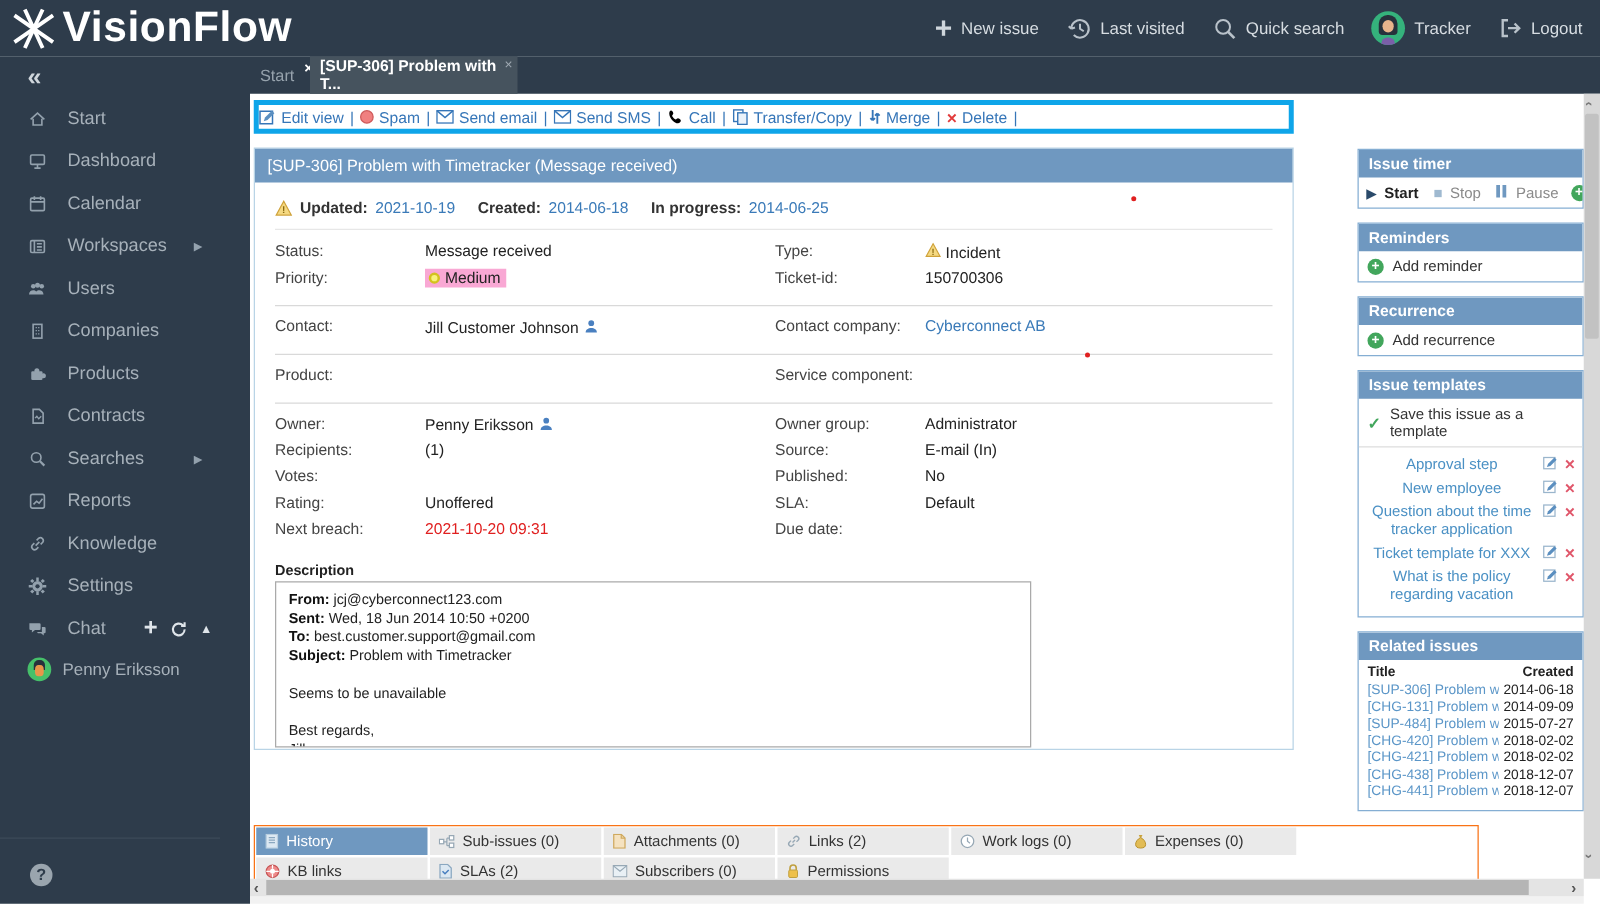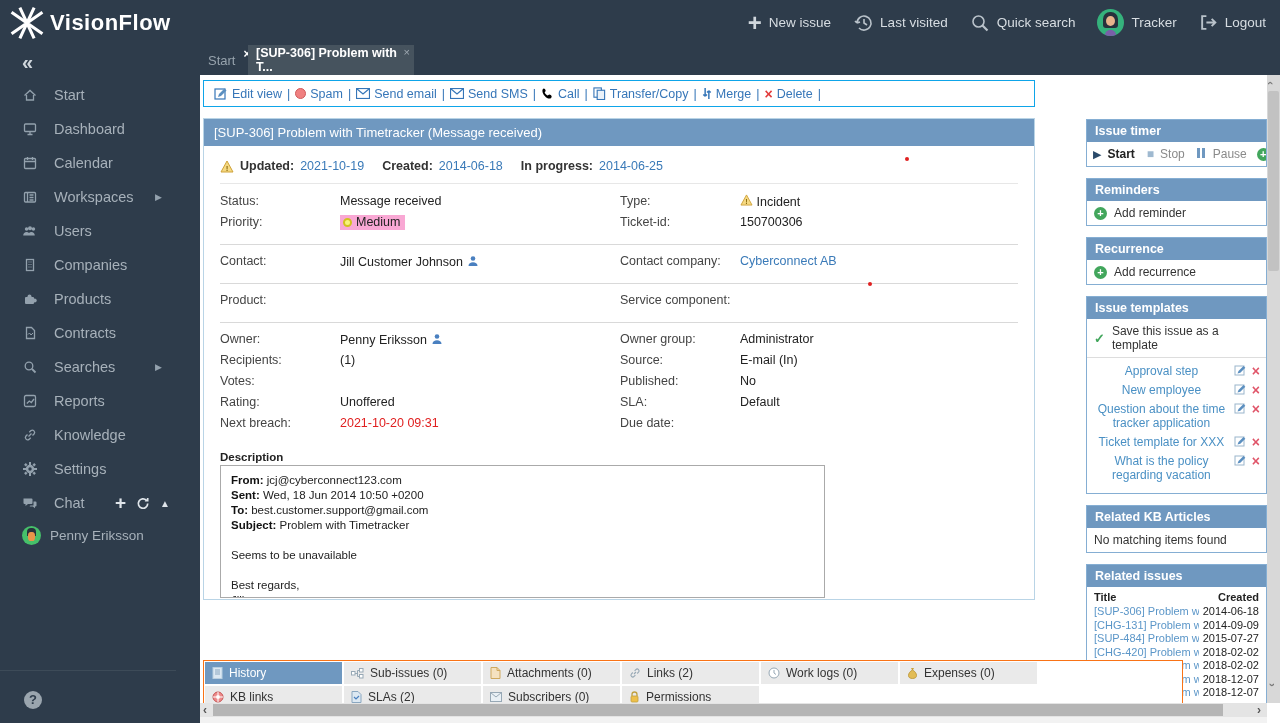--- a/index.html
+++ b/index.html
@@ -1,21 +1,21 @@
 <!DOCTYPE html>
 <html><head>
 <meta charset="utf-8">
 <style>
   * { margin:0; padding:0; box-sizing:border-box; }
   html,body { width:1280px; height:723px; overflow:hidden; font-family:"Liberation Sans",sans-serif; background:#fff; }
 
   
   .header { position:absolute; left:0; top:0; width:1280px; height:45px; background:#2e3c4b; display:flex; align-items:center; justify-content:space-between; padding:0 14px 0 8px; z-index:30; }
   .logo { display:flex; align-items:center; gap:4px; }
-  .logo-text { color:#fff; font-weight:bold; font-size:22px; letter-spacing:.5px; }
+  .logo-text { color:#fff; font-weight:bold; font-size:34px; letter-spacing:.5px; }
   .hnav { display:flex; align-items:center; gap:22px; }
   .hitem { display:flex; align-items:center; gap:7px; color:#d7dde2; font-size:13.5px; cursor:pointer; }
   .hplus { color:#cfd6dc; font-size:24px; font-weight:bold; line-height:20px; }
   .hsvg { stroke:#b9c2ca; fill:none; stroke-width:1.6; }
   .avatar { width:27px; height:27px; border-radius:50%; background:#35b27c; position:relative; overflow:hidden; }
   .avatar .hair { position:absolute; top:3px; left:6px; width:15px; height:16px; background:#27313c; border-radius:7px 7px 3px 3px; }
   .avatar .face { position:absolute; top:7px; left:9px; width:9px; height:10px; background:#e8b48c; border-radius:50%; }
   .avatar .shirt { position:absolute; bottom:0; left:8px; width:11px; height:6px; background:#7a5fa8; border-radius:5px 5px 0 0; }
 
   
@@ -38,21 +38,21 @@
   .mini-av { width:19px; height:19px; border-radius:50%; background:#46c06a; position:relative; overflow:hidden; }
   .mini-av .mhair { position:absolute; top:2px; left:5px; width:9px; height:8px; background:#27313c; border-radius:4px 4px 0 0; }
   .mini-av .mface { position:absolute; top:6px; left:6px; width:7px; height:9px; background:#e8954a; border-radius:40%; }
   .side-divider { position:absolute; left:0; bottom:52px; width:176px; border-top:1px solid #49576490; }
   .help-btn { position:absolute; left:24px; bottom:14px; width:18px; height:18px; border-radius:50%; background:#9aa5ae; color:#2e3c4b; font-weight:bold; font-size:13px; text-align:center; line-height:18px; cursor:pointer; }
 
   
   .content { position:absolute; left:200px; top:75px; width:1080px; height:648px; background:#fff; }
 
   
-  .toolbar { position:absolute; left:3px; top:5px; width:832px; height:27px; border:1px solid #0ea5e9; display:flex; align-items:center; padding-left:10px; font-size:12.5px; color:#3676b8; gap:5px; white-space:nowrap; }
+  .toolbar { position:absolute; left:3px; top:5px; width:832px; height:27px; border:4px solid #0ea5e9; display:flex; align-items:center; font-size:12.5px; color:#3676b8; gap:5px; white-space:nowrap; }
   .tbtn { display:inline-flex; align-items:center; gap:4px; cursor:pointer; color:#3676b8; }
   .tsep { color:#3676b8; }
   .spam-dot { width:11px; height:11px; border-radius:50%; background:#f08080; border:1px solid #cf5b5b; display:inline-block; }
   .red-x { color:#e23b3b; font-weight:bold; font-size:14px; }
   .tsvg { stroke:#3676b8; fill:none; stroke-width:1.2; }
 
   
   .issue-panel { position:absolute; left:3px; top:43px; width:832px; height:482px; border:1px solid #b9d4e6; background:#fff; }
   .issue-title { height:27px; background:#6f98c0; color:#fff; font-size:13px; display:flex; align-items:center; padding-left:10px; }
   .panel-body { padding:9px 16px 0 16px; font-size:12.5px; color:#222; }
@@ -579,24 +579,20 @@
                   <rect x="1" y="2" width="9" height="9" fill="#fff" stroke="#9ab5cc"></rect>
                   <path d="M3.5 9.5l1-2.5L9.5 2l1.8 1.8-5 5z" fill="#5b8fc0"></path>
                 </svg>
                 <span class="tmpl-x">×</span>
               </span>
           </div>
         </div>
       </div>
     </div>
 
-    <div class="rpanel">
-      <div class="rhead">Related KB Articles</div>
-      <div class="rbody empty-row">No matching items found</div>
-    </div>
 
     <div class="rpanel">
       <div class="rhead">Related issues</div>
       <div class="rbody ri-table">
         <div class="ri-head">
           <span class="ri-title" style="color:#222">Title</span>
           <span class="ri-date">Created</span>
         </div>
         <div class="ri-row">
           <span class="ri-title">[SUP-306] Problem with Timetracker</span>

